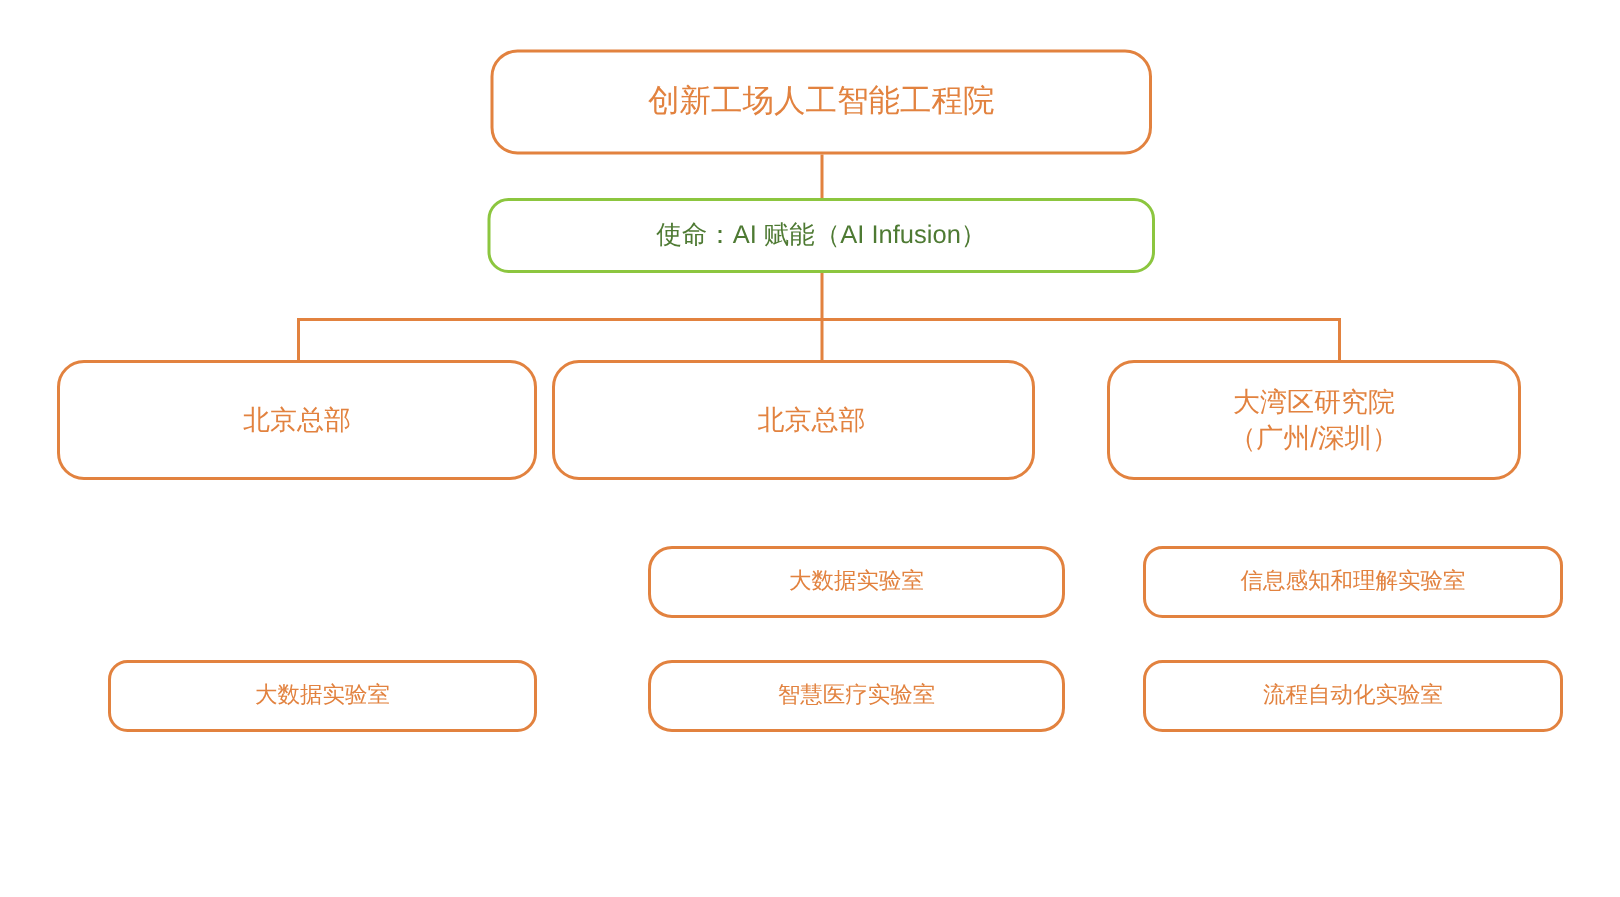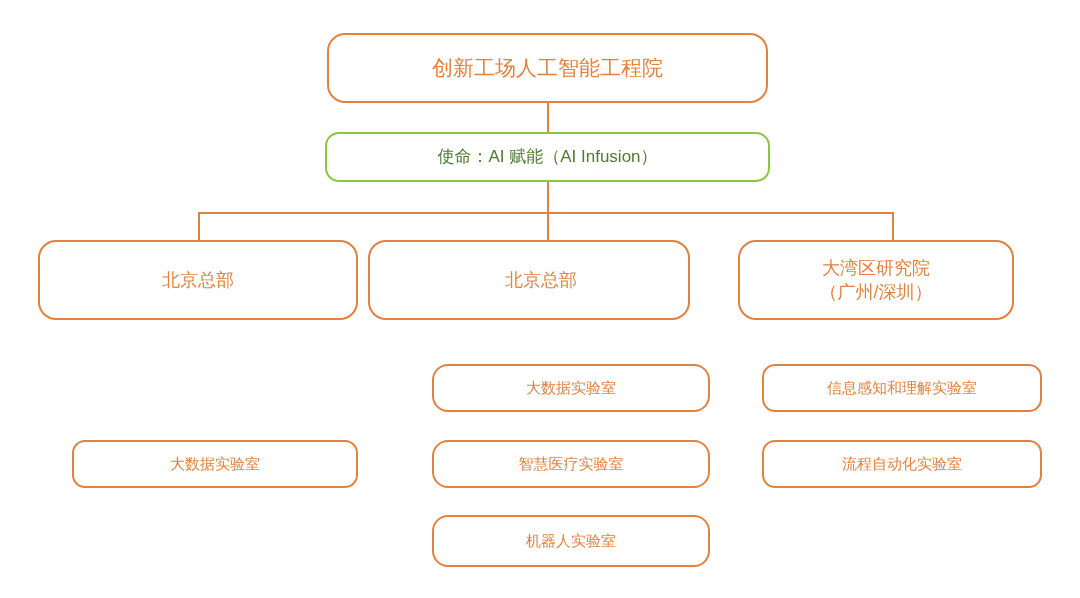--- a/index.html
+++ b/index.html
@@ -120,18 +120,17 @@
 
   <div class="node region r0">北京总部</div>
   <div class="node region r1">北京总部</div>
   <div class="node region r2">大湾区研究院
 （广州/深圳）</div>
 
   <div class="node lab c0 row1">大数据实验室</div>
 
   <div class="node lab c1 row0">大数据实验室</div>
   <div class="node lab c1 row1">智慧医疗实验室</div>
-  <div class="node lab c1 row2">机器人实验室</div>
 
   <div class="node lab c2 row0">信息感知和理解实验室</div>
   <div class="node lab c2 row1">流程自动化实验室</div>
 
 </div>
 
 </body></html>

